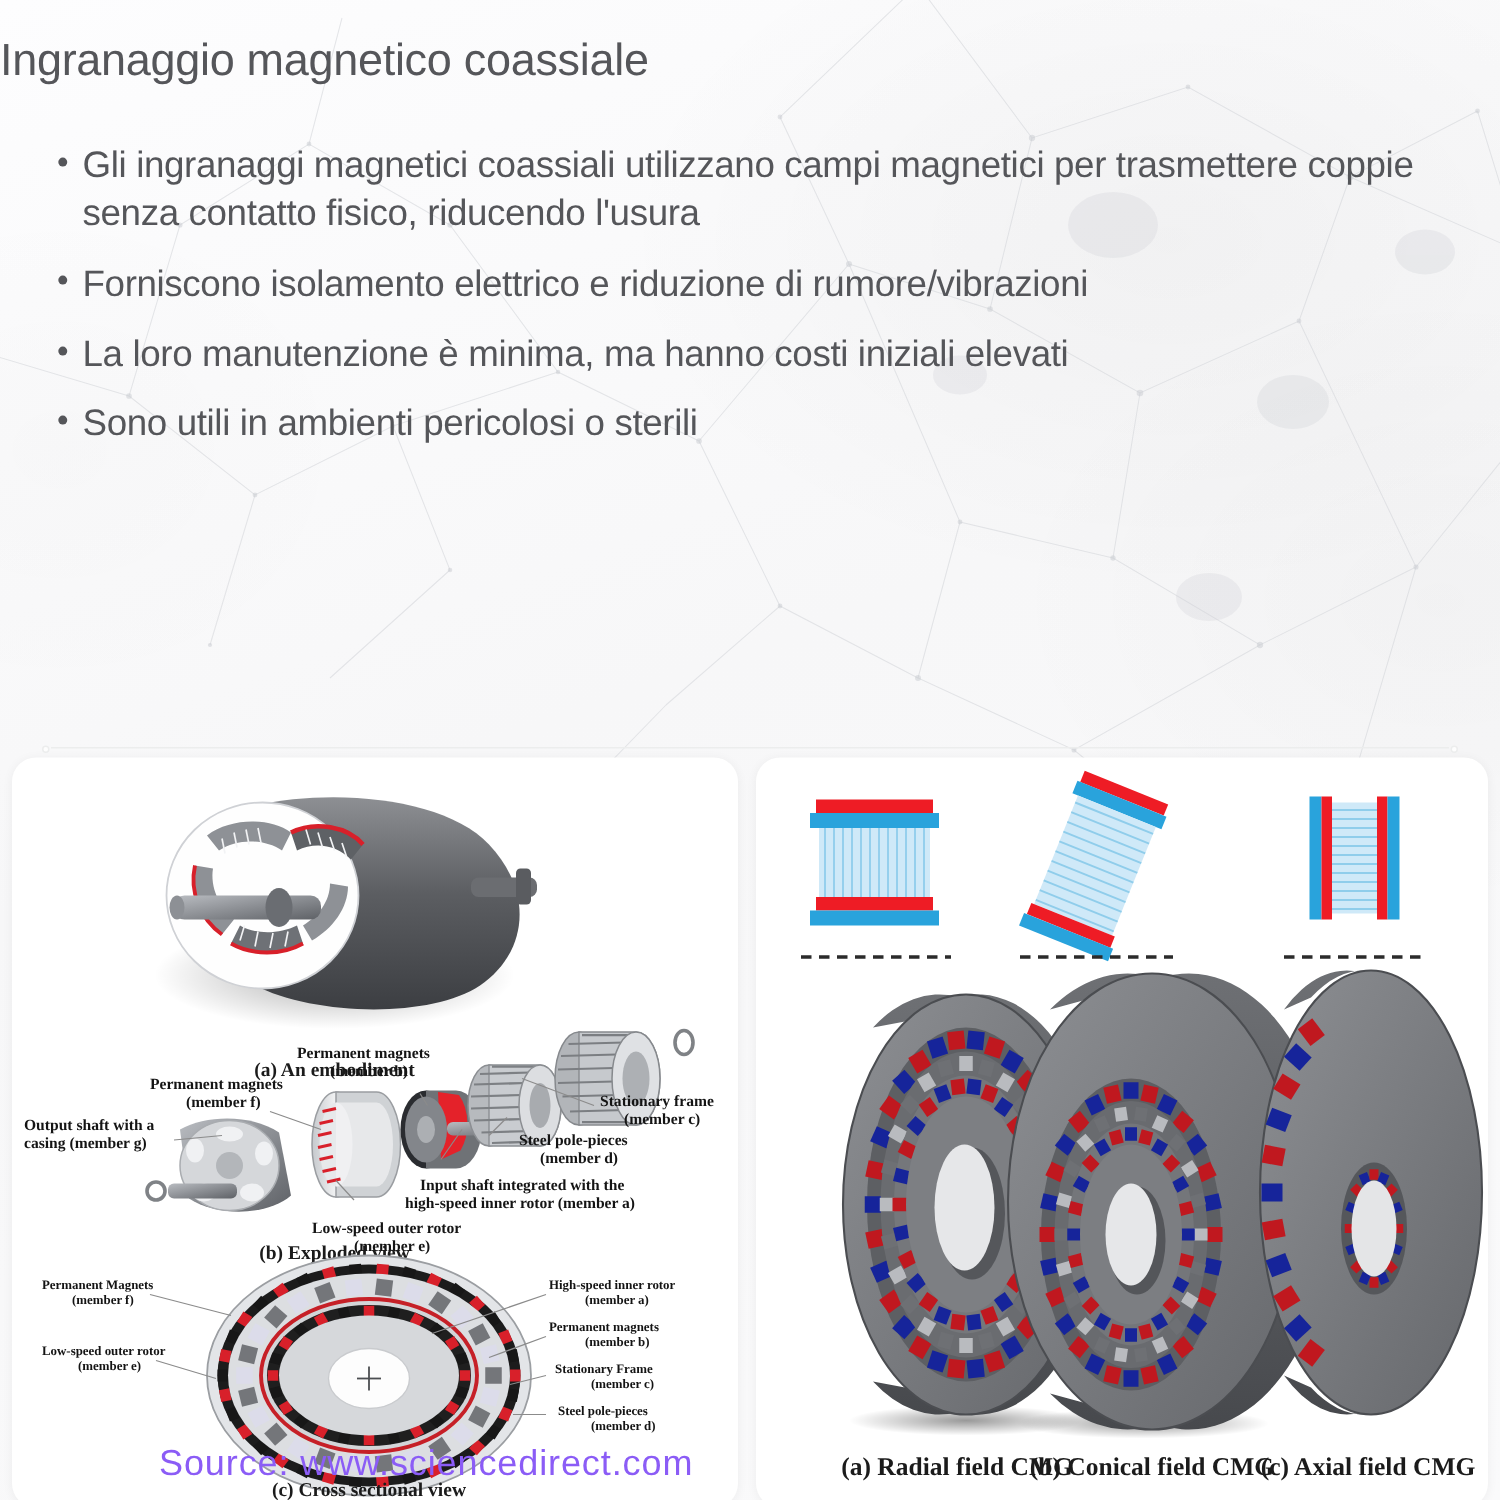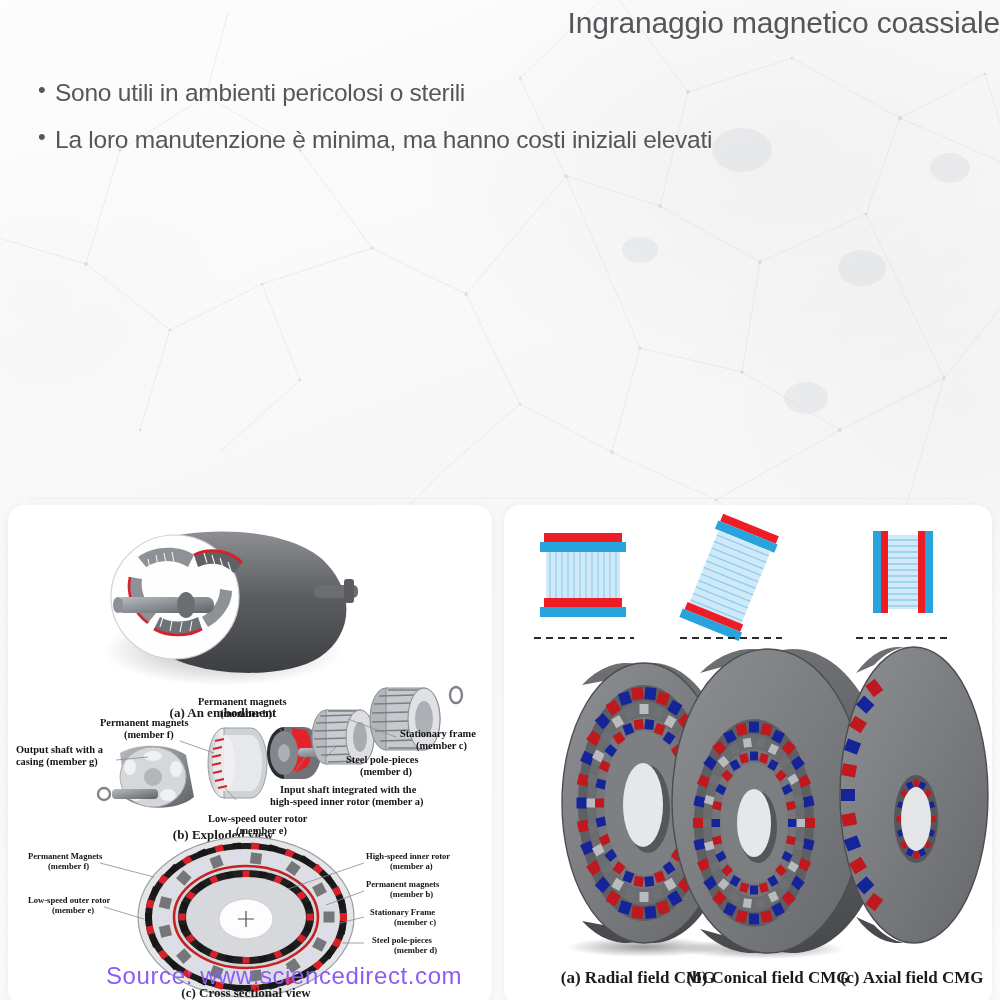--- a/index.html
+++ b/index.html
@@ -40,26 +40,26 @@
 
   
   .slide-head {
     position: absolute;
     left: 0; top: 0;
     width: 1000px;
     z-index: 3;
   }
 
   #page-title {
-    text-align: right;
+    text-align: left;
     font-size: 30px;
     font-weight: 400;
     letter-spacing: -0.2px;
     color: #55565a;
-    padding-top: 5px;
+    padding-top: 23px;
     line-height: 1.18;
   }
 
   #bullet-list {
     list-style: none;
     margin: 37px 0 0 0;
     padding: 0 26px 0 38px;
   }
 
   #bullet-list li {
@@ -214,22 +214,24 @@
     <ellipse cx="950" cy="168" rx="20" ry="15"></ellipse>
     <ellipse cx="640" cy="250" rx="18" ry="13"></ellipse>
     <ellipse cx="806" cy="398" rx="22" ry="16"></ellipse>
   </g>
 </svg>
 
 <div class="slide-head">
   <h1 id="page-title">Ingranaggio magnetico coassiale</h1>
 
   <ul id="bullet-list">
+    <li>Gli ingranaggi magnetici coassiali utilizzano campi magnetici per trasmettere coppie senza contatto fisico, riducendo l'usura</li>
+    <li>Forniscono isolamento elettrico e riduzione di rumore/vibrazioni</li>
+    <li>La loro manutenzione è minima, ma hanno costi iniziali elevati</li>
     <li>Sono utili in ambienti pericolosi o sterili</li>
-    <li>La loro manutenzione è minima, ma hanno costi iniziali elevati</li>
   </ul>
 </div>
 
 <div id="divider">
   <span class="cap l"></span>
   <span class="line"></span>
   <span class="cap r"></span>
 </div>
 
 <div id="card-left" class="figure-card">

